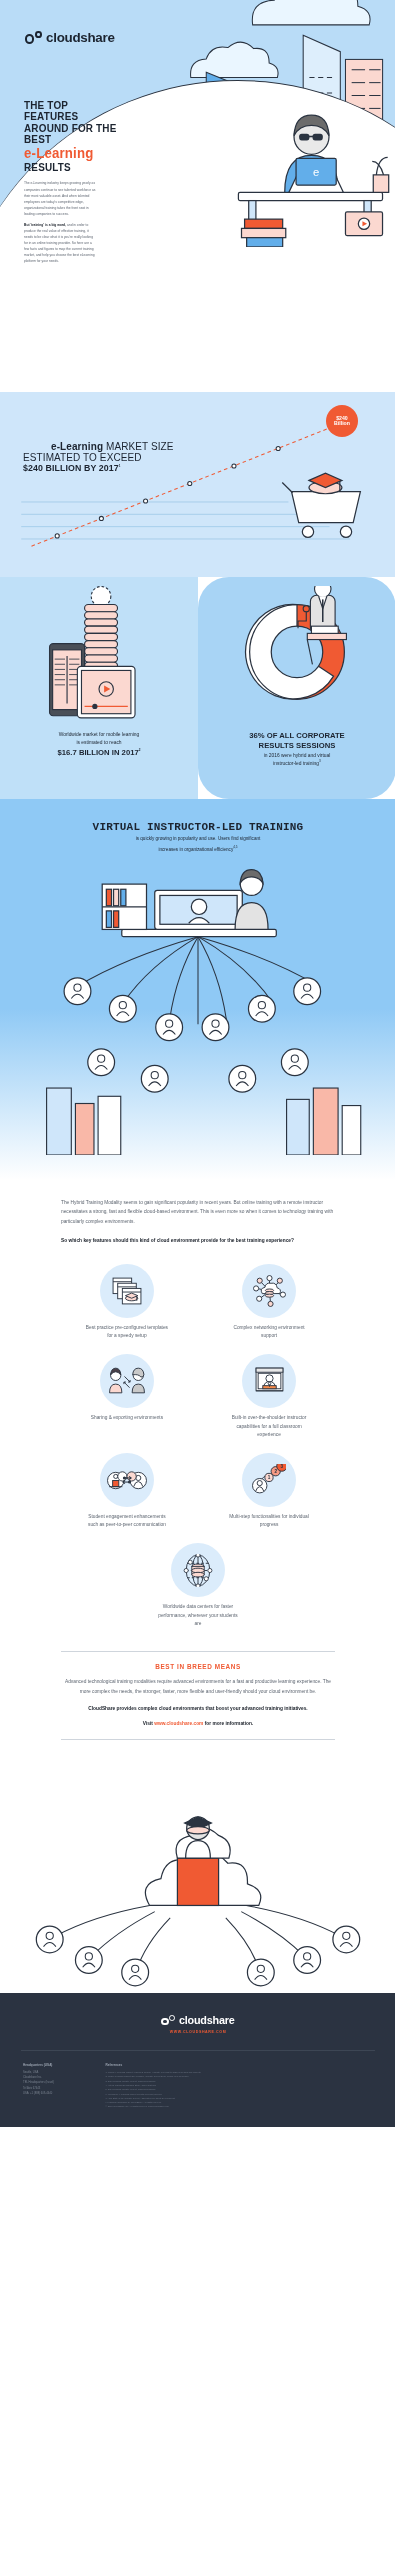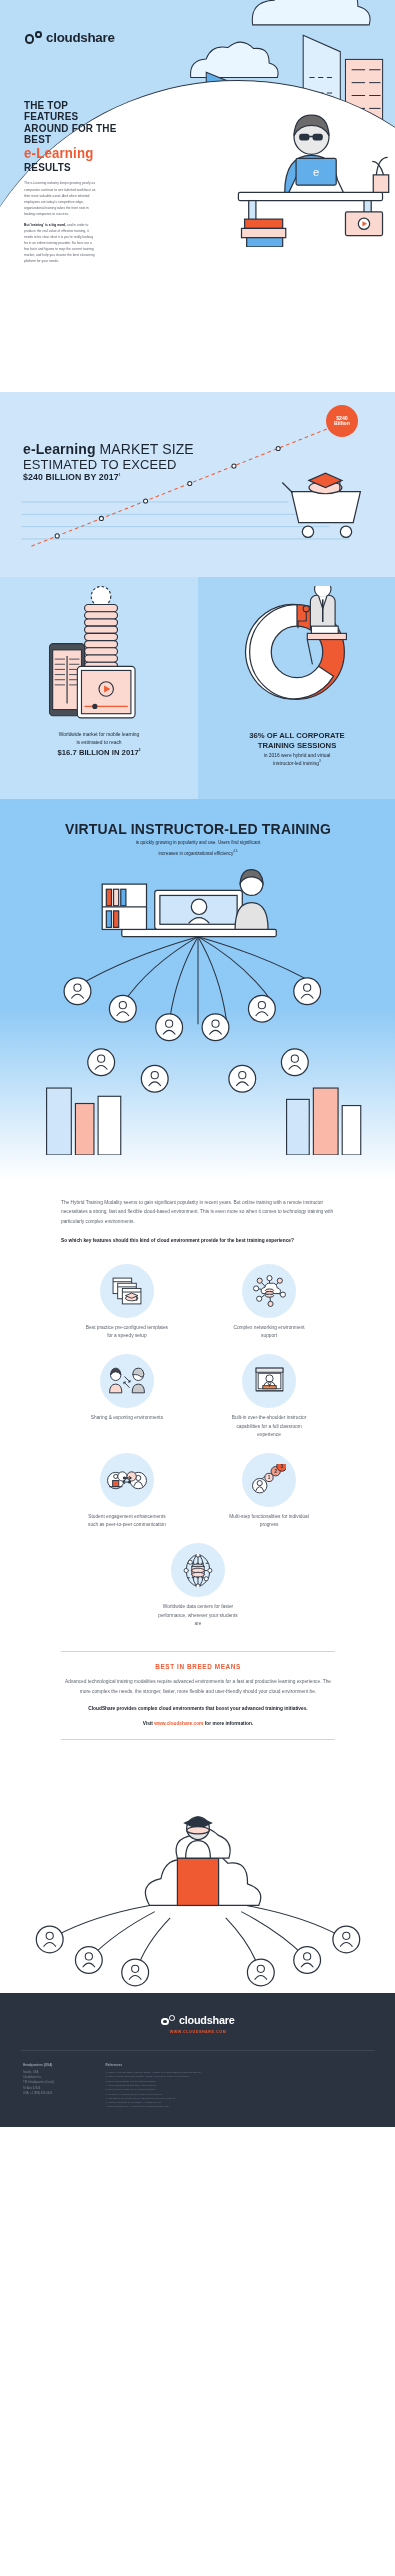--- a/index.html
+++ b/index.html
@@ -64,63 +64,63 @@
   .hero-illustration { position:absolute; right:-3.1px; top:77px; z-index:25; }
 
   
   .market {
     position:relative; background:#cfe6fa; height:185px; overflow:hidden;
   }
   .market-head {
     position:absolute; left:23px; top:49px; z-index:20;
     font-family:"Liberation Sans Narrow","Liberation Sans",sans-serif;
   }
-  .market-head .l1 { font-size:14px; color:#1c2430; letter-spacing:0.1px; }
+  .market-head .l1 { font-size:10px; color:#1c2430; letter-spacing:0.1px;margin-left:28px; }
   .market-head .l1 b { font-weight:bold; }
-  .market-head .l2 { font-size:13px; color:#1c2430; letter-spacing:0.1px; }
+  .market-head .l2 { font-size:10px; color:#1c2430; letter-spacing:0.1px; }
   .market-head .l3 { font-size:8.8px; font-weight:bold; color:#1c2430; letter-spacing:0.1px; }
   .market-head sup { font-size:3.1px; vertical-align:super; }
   .market-graph { position:absolute; left:0; top:0; width:396px; height:185px; z-index:10; }
   .bubble {
     position:absolute; right:38px; top:13.4px; z-index:30;
     width:32px; height:32px; border-radius:50%;
     background:#f05a33; color:#fff;
     display:flex; flex-direction:column; align-items:center; justify-content:center;
     font-family:"Liberation Sans Narrow","Liberation Sans",sans-serif;
     font-weight:bold; font-size:5.2px; line-height:1.1;
   }
 
   
   .stats { display:flex; height:222px; }
   .stat {
     flex:1; position:relative; display:flex; flex-direction:column;
     align-items:center; padding-top:7.2px;
   }
   .stat.left { background:#bfe0f8; }
-  .stat.right { background:#a8d4f5; }
+  .stat.right { background:#a8d4f5;border-radius:31px; }
   .stat-art { height:140px; display:flex; align-items:flex-end; justify-content:center; }
   .stat-cap {
     text-align:center; padding:7.2px 13.4px 0;
     font-family:"Liberation Sans Narrow","Liberation Sans",sans-serif;
     color:#1c2430;
   }
   .stat-cap .sm { font-size:4.9px; line-height:1.5; }
   .stat-cap .big { font-size:7.7px; font-weight:bold; line-height:1.25; margin-top:1.5px; }
   .stat-cap .big2 { font-size:7.7px; font-weight:bold; line-height:1.25; }
   .stat-cap sup { font-size:3.1px; }
 
   
   .vilt {
     position:relative; background:linear-gradient(180deg,#8fc9f5 0%,#8fc9f5 55%,#ffffff 100%);
     height:381px; overflow:hidden;
   }
   .vilt-head { padding-top:21.6px; text-align:center; position:relative; z-index:20; }
   .vilt-head .t {
-    font-size:14px; font-weight:bold; color:#1c2430; letter-spacing:0.2px;
-    font-family:Liberation Sans, sans-serif;
+    font-size:11px; font-weight:bold; color:#1c2430; letter-spacing:0.2px;
+    font-family:Liberation Mono, monospace;
   }
   .vilt-head .s {
     font-size:4.6px; color:#1c2430; margin-top:2.6px; line-height:1.55;
     font-family:"Liberation Sans Narrow","Liberation Sans",sans-serif;
   }
   .vilt-head sup { font-size:3.1px; }
   .vilt-art { position:absolute; left:0; top:47px; width:396px; height:309px; z-index:10; }
 
   
   .hybrid { padding:17.5px 61px 0; background:#ffffff; }
@@ -479,21 +479,21 @@
             <rect x="150" y="92" width="76" height="12" fill="#fbd8d0"></rect>
             <rect x="158" y="78" width="52" height="14" fill="#ffffff"></rect>
             <line x1="150" y1="104" x2="160" y2="152"></line>
             <circle cx="148" cy="44" r="6" fill="#f05a33"></circle>
             <path d="M148 50 v18 h-16 v14" fill="none"></path>
           </g>
         </svg>
       </div>
       <div class="stat-cap">
         <div class="big2">36% OF ALL CORPORATE</div>
-        <div class="big2">TRAINING SESSIONS</div>
+        <div class="big2">RESULTS SESSIONS</div>
         <div class="sm" style="margin-top:1.5px">in 2016 were hybrid and virtual</div>
         <div class="sm">
           <span>instructor-led training</span><sup>3</sup>
         </div>
       </div>
     </div>
   </div>
 
   <div class="vilt">
     <div class="vilt-head">

